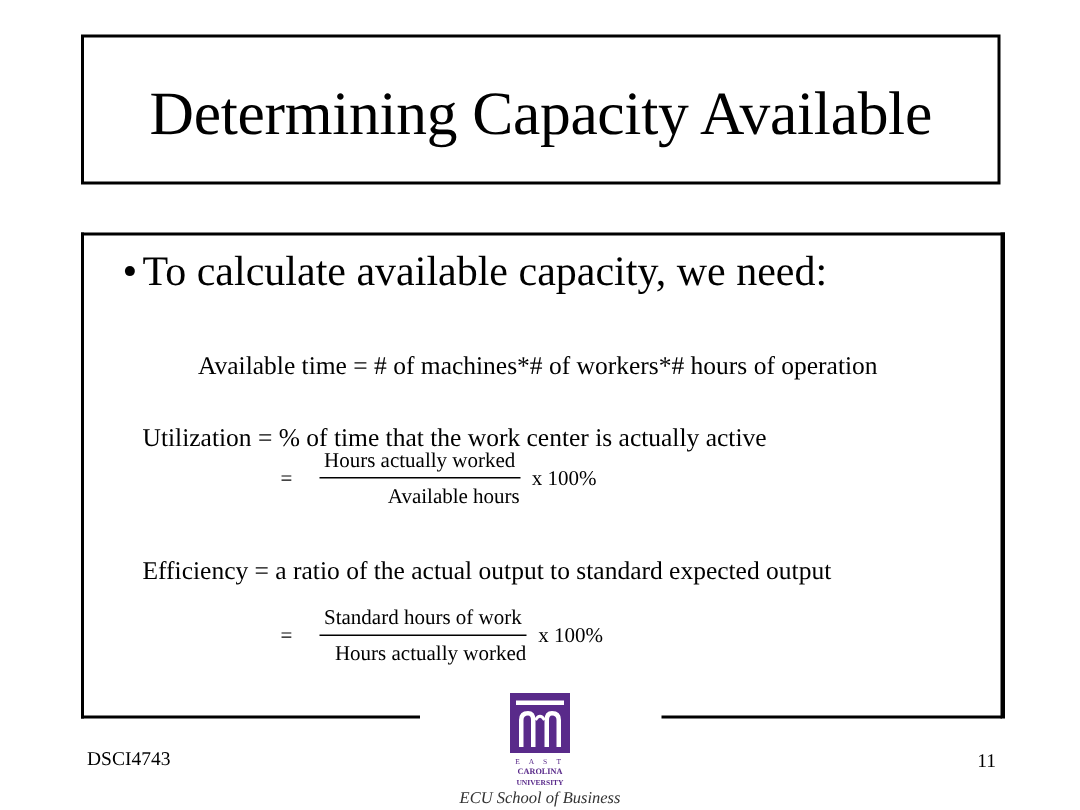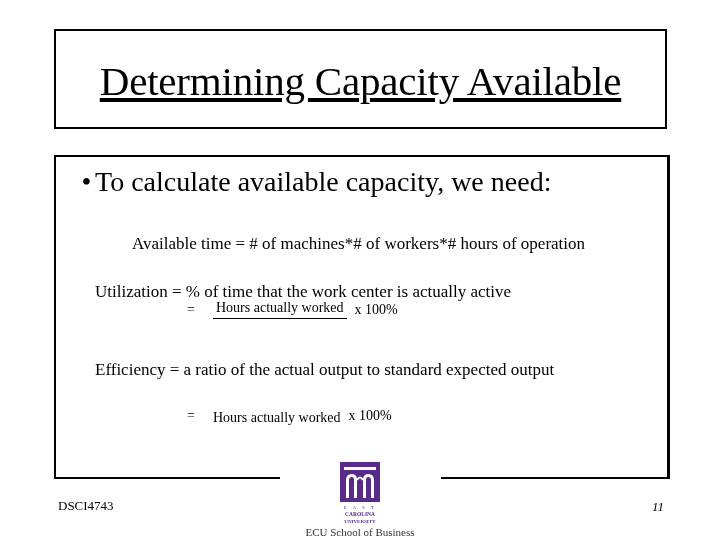--- a/index.html
+++ b/index.html
@@ -3,23 +3,23 @@
   <meta charset="utf-8">
   <style>
     html, body { margin: 0; padding: 0; }
     body {
       width: 720px; height: 540px; position: relative; overflow: hidden;
       background: #ffffff;
       font-family: "Liberation Serif", "DejaVu Serif", serif;
       color: #000;
     }
     .title-box {
-      position: absolute; left: 54px; top: 29px; width: 609px; height: 96px;
+      position: absolute; left: 54px; top: 23px; width: 609px; height: 96px;
       border: 2px solid #000; box-sizing: content-box;
-      display: flex; align-items: center; justify-content: center; text-decoration: underline;
+      display: flex; align-items: center; justify-content: center;
     }
     .title-box h1 {
       margin: 0; font-weight: normal; font-size: 41px; letter-spacing: -0.2px;
       padding-top: 4px;
     }
     .content-box {
       position: absolute; left: 54px; top: 155px; width: 611px; height: 322px;
       border-left: 2px solid #000; border-top: 2px solid #000; border-right: 3px solid #000;
     }
     .bottom-line {
@@ -36,28 +36,28 @@
     .line { position: absolute; left: 95px; font-size: 17px; white-space: nowrap; }
 
     .formula { position: absolute; display: flex; align-items: center; font-size: 14px; white-space: nowrap; }
     .formula .eq { width: 26px; }
     .frac { display: inline-flex; flex-direction: column; align-items: flex-end; }
     .frac .num { padding: 0 3px 2px 3px; border-bottom: 1px solid #000; }
     .frac .den { padding-top: 5px; }
     .formula .mult { margin-left: 8px; }
 
     .footer-left { position: absolute; left: 58px; top: 498px; font-size: 13px; }
-    .footer-right { position: absolute; right: 56px; top: 499px; font-size: 13px; font-style: italic; }
+    .footer-right { position: absolute; right: 56px; top: 499px; font-size: 13px; }
 
     .logo {
       position: absolute; left: 335px; top: 461px; width: 50px; height: 64px;
     }
     .logo-caption {
       position: absolute; left: 300px; top: 526px; width: 120px; text-align: center;
-      font-size: 11px; color: #333;
+      font-size: 11px; font-style: italic; color: #333;
     }
   </style>
 </head>
 <body>
 
 <div class="title-box">
   <h1>Determining Capacity Available</h1>
 </div>
 
 <div class="content-box"></div>
@@ -68,28 +68,30 @@
   <span class="dot">•</span><span>To calculate available capacity, we need:</span>
 </div>
 
 <div class="line" style="top:234px;margin-left:37px;">Available time = # of machines*# of workers*# hours of operation</div>
 
 <div class="line" style="top:282px;text-align:center;">Utilization = % of time that the work center is actually active</div>
 <div class="formula" style="left:187px; top:300px;">
   <span class="eq">=</span>
   <span class="frac">
     <span class="num">Hours actually worked</span>
+    <span class="den">Available hours</span>
   </span>
   <span class="mult">x 100%</span>
 </div>
 
-<div class="line" style="top:360px;">Efficiency = a ratio of the actual output to standard expected output</div>
+<div class="line" style="top:371px;">Efficiency = a ratio of the actual output to standard expected output</div>
 <div class="formula" style="left:187px; top:405px;">
   <span class="eq">=</span>
   <span class="frac">
+    <span class="num">Standard hours of work</span>
     <span class="den">Hours actually worked</span>
   </span>
   <span class="mult">x 100%</span>
 </div>
 
 <div class="footer-left">DSCI4743</div>
 <div class="footer-right">11</div>
 
 <svg class="logo" viewBox="0 0 50 64">
   <rect x="5" y="1" width="40" height="40" fill="#592A8A"></rect>

